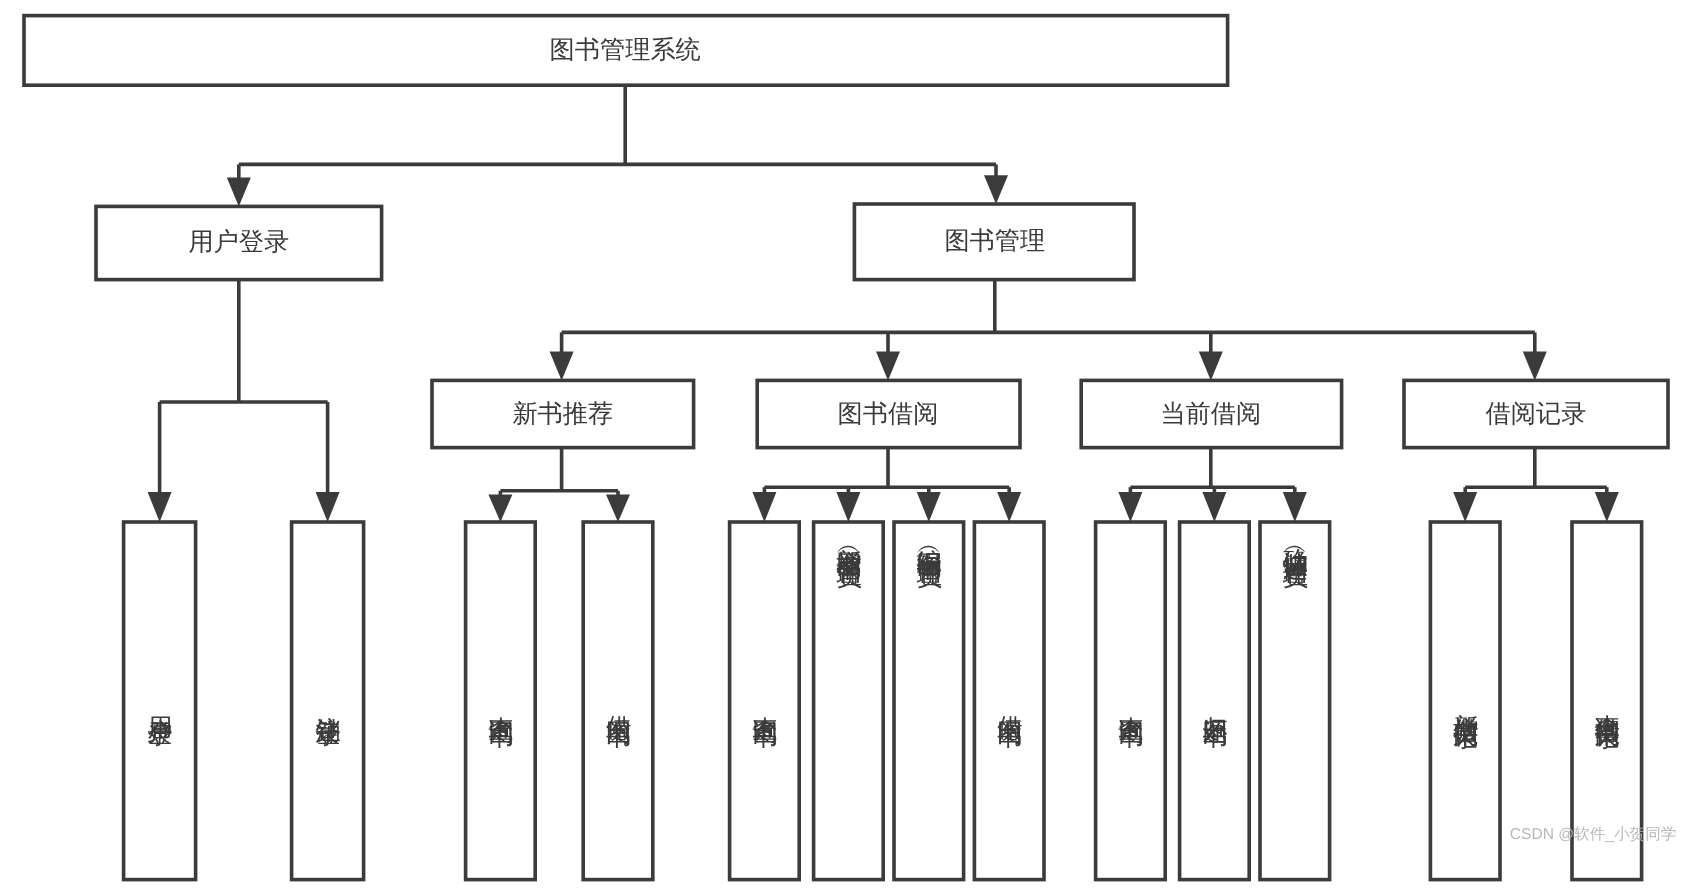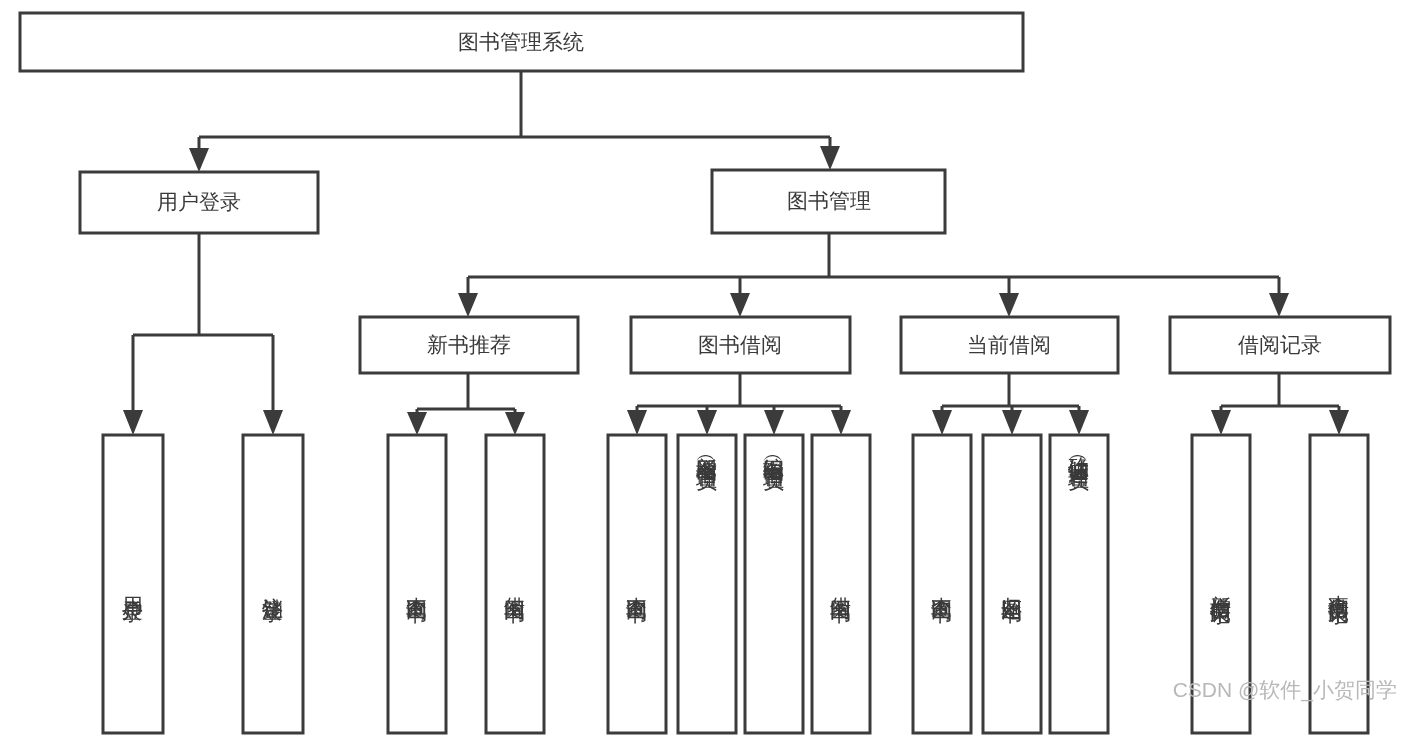--- a/index.html
+++ b/index.html
@@ -63,21 +63,21 @@
     letter-spacing: 2px;
     color: #3a3a3a;
     white-space: nowrap;
     user-select: none;
   }
   .watermark {
     position: absolute;
     right: 8px;
     bottom: 6px;
     font-family: "Liberation Sans", "DejaVu Sans", sans-serif;
-    font-size: 21px;
+    font-size: 13px;
     color: #b8b8b8;
     white-space: nowrap;
     user-select: none;
   }
 </style>
 </head>
 <body>
 
 <div id="diagram-root">
 

